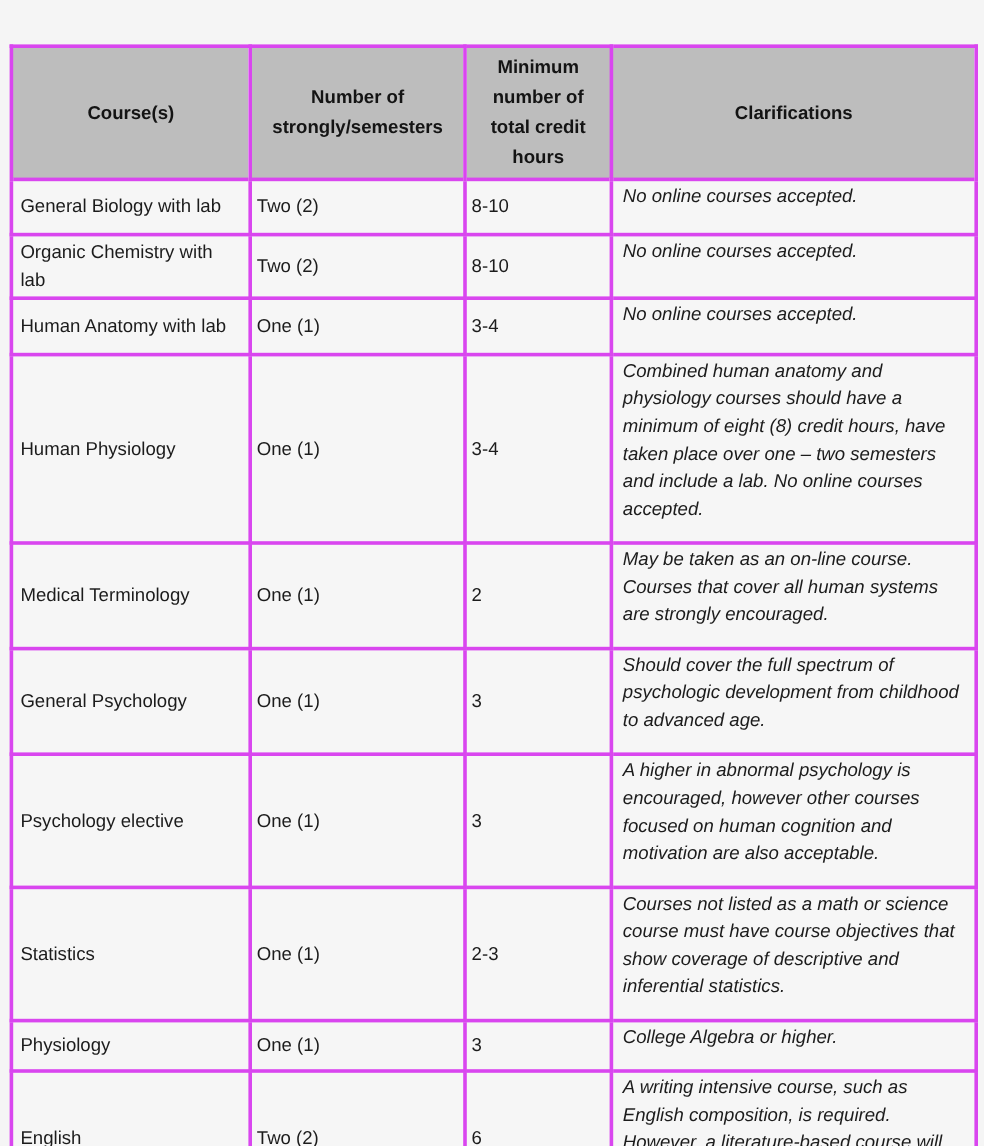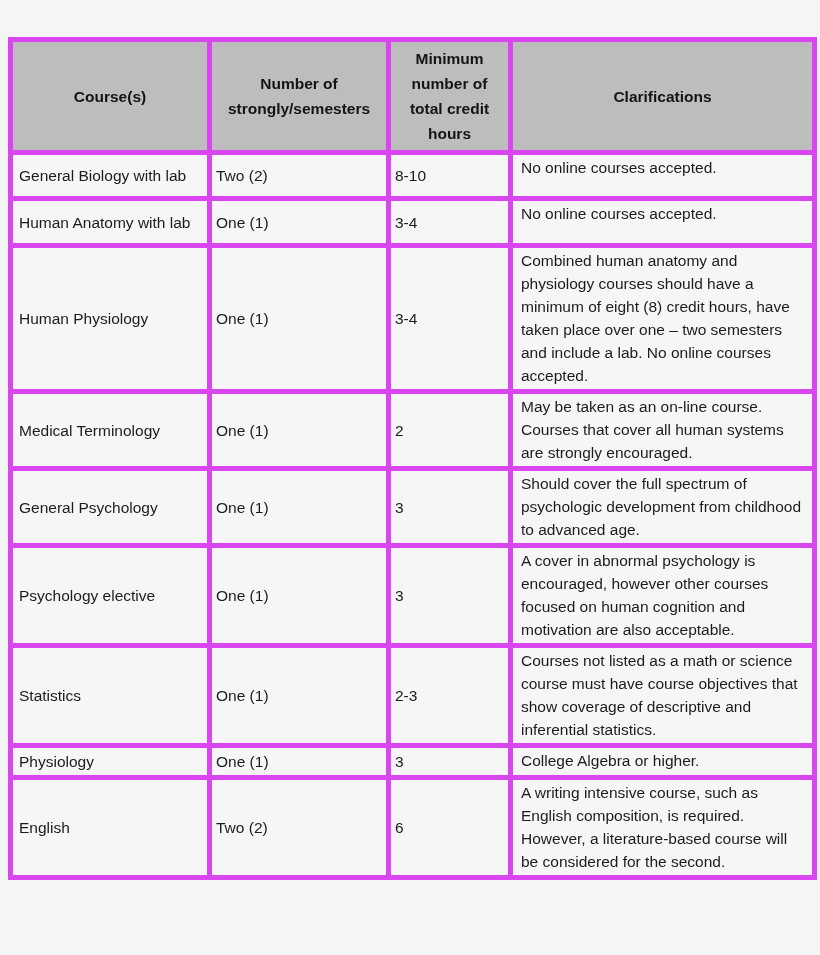--- a/index.html
+++ b/index.html
@@ -24,21 +24,21 @@
     position: absolute;
     left: 8px;
     top: 37px;
     width: 804px;
     border-collapse: collapse;
     table-layout: fixed;
     border: 2px solid #262626;
     background: #f6f6f6;
   }
   .req-table th, .req-table td {
-    border: 5px solid #d946ef;
+    border: 3px solid #d946ef;
     font-size: 15.5px;
     line-height: 23px;
     overflow: hidden;
   }
   .req-table thead th {
     background: #bdbdbd;
     font-weight: 700;
     text-align: center;
     vertical-align: middle;
     padding: 4px 6px;
@@ -52,21 +52,22 @@
     vertical-align: middle;
     padding: 2px 14px 2px 6px;
   }
   td.col-count, td.col-hours {
     vertical-align: middle;
     padding: 0 4px;
   }
   td.col-clar {
     text-align: left;
     vertical-align: top;
-    padding: 1px 6px 2px 8px;
+    padding: 1px 6px 15px 8px;
+    font-style: italic;
   }
 </style>
 </head>
 <body>
 
 <div class="page">
   <table class="req-table">
     <colgroup>
       <col style="width:199px">
       <col style="width:179px">
@@ -77,20 +78,26 @@
       <tr style="height:105px">
         <th>Course(s)</th>
         <th>Number of strongly/semesters</th>
         <th>Minimum number of total credit hours</th>
         <th>Clarifications</th>
       </tr>
     </thead>
     <tbody>
       <tr style="height:46px">
         <td class="col-course">General Biology with lab</td>
+        <td class="col-count">Two (2)</td>
+        <td class="col-hours">8-10</td>
+        <td class="col-clar">No online courses accepted.</td>
+      </tr>
+      <tr style="height:46px">
+        <td class="col-course">Organic Chemistry with lab</td>
         <td class="col-count">Two (2)</td>
         <td class="col-hours">8-10</td>
         <td class="col-clar">No online courses accepted.</td>
       </tr>
       <tr style="height:47px">
         <td class="col-course">Human Anatomy with lab</td>
         <td class="col-count">One (1)</td>
         <td class="col-hours">3-4</td>
         <td class="col-clar">No online courses accepted.</td>
       </tr>
@@ -109,21 +116,21 @@
       <tr style="height:70px">
         <td class="col-course">General Psychology</td>
         <td class="col-count">One (1)</td>
         <td class="col-hours">3</td>
         <td class="col-clar">Should cover the full spectrum of psychologic development from childhood to advanced age.</td>
       </tr>
       <tr style="height:93px">
         <td class="col-course">Psychology elective</td>
         <td class="col-count">One (1)</td>
         <td class="col-hours">3</td>
-        <td class="col-clar">A cover in abnormal psychology is encouraged, however other courses focused on human cognition and motivation are also acceptable.</td>
+        <td class="col-clar">A higher in abnormal psychology is encouraged, however other courses focused on human cognition and motivation are also acceptable.</td>
       </tr>
       <tr style="height:93px">
         <td class="col-course">Statistics</td>
         <td class="col-count">One (1)</td>
         <td class="col-hours">2-3</td>
         <td class="col-clar">Courses not listed as a math or science course must have course objectives that show coverage of descriptive and inferential statistics.</td>
       </tr>
       <tr style="height:23px">
         <td class="col-course">Physiology</td>
         <td class="col-count">One (1)</td>

